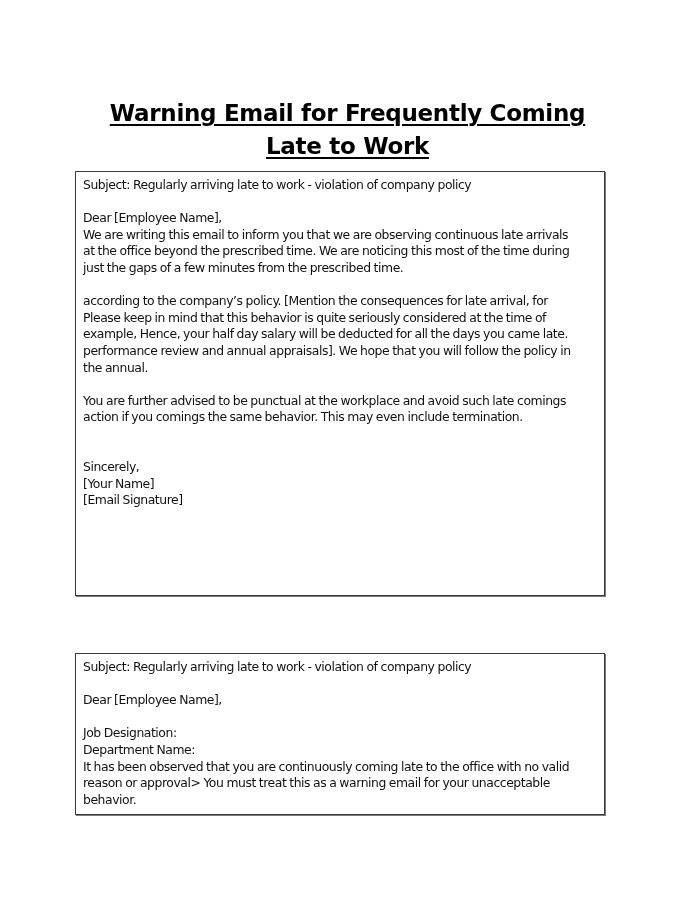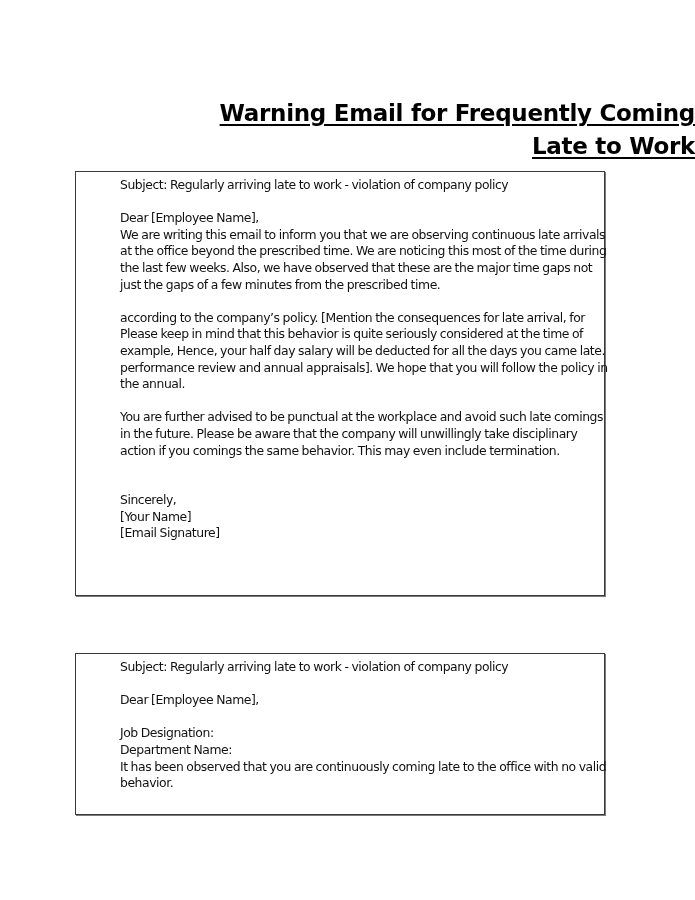--- a/index.html
+++ b/index.html
@@ -13,21 +13,21 @@
       position: relative;
       overflow: hidden;
       font-family: "DejaVu Sans", sans-serif;
       color: #111111;
     }
     .title {
       position: absolute;
       left: 0;
       top: 82px;
       width: 695px;
-      text-align: right;
+      text-align: center;
       font-family: "DejaVu Sans", sans-serif;
       font-weight: bold;
       font-size: 23px;
       line-height: 33px;
       letter-spacing: -0.3px;
       text-decoration: underline;
       text-decoration-thickness: 2px;
       text-underline-offset: 3px;
       color: #000000;
     }
@@ -42,66 +42,65 @@
       padding: 5px 6px 4px 7px;
       font-family: "DejaVu Sans", sans-serif;
       font-size: 12.4px;
       line-height: 16.6px;
       letter-spacing: -0.45px;
       word-spacing: -0.5px;
       color: #111111;
     }
     .box1 { top: 171px; height: 425px; }
     .box2 { top: 653px; height: 162px; }
-    .line { display: block; white-space: nowrap; margin-left: 37px; }
+    .line { display: block; white-space: nowrap; }
     .gap { display: block; height: 16.6px; }
   </style>
 </head>
 <body>
 
 <h1 class="title">
   <span>Warning Email for Frequently Coming</span>
   <span>Late to Work</span>
 </h1>
 
 <div class="box box1">
   <span class="line">Subject: Regularly arriving late to work - violation of company policy</span>
   <span class="gap"></span>
   <span class="line">Dear [Employee Name],</span>
   <div>
     <span class="line">We are writing this email to inform you that we are observing continuous late arrivals</span>
     <span class="line">at the office beyond the prescribed time. We are noticing this most of the time during</span>
-    <span class="line">the last few weeks. Also, we have observed that these are the major time gaps not</span>
     <span class="line">just the gaps of a few minutes from the prescribed time.</span>
   </div>
   <span class="gap"></span>
   <div>
     <span class="line">according to the company’s policy. [Mention the consequences for late arrival, for</span>
     <span class="line">Please keep in mind that this behavior is quite seriously considered at the time of</span>
     <span class="line">example, Hence, your half day salary will be deducted for all the days you came late.</span>
     <span class="line">performance review and annual appraisals]. We hope that you will follow the policy in</span>
     <span class="line">the annual.</span>
   </div>
   <span class="gap"></span>
   <div>
     <span class="line">You are further advised to be punctual at the workplace and avoid such late comings</span>
-    <span class="line">in the future. Please be aware that the company will unwillingly take disciplinary</span>
     <span class="line">action if you comings the same behavior. This may even include termination.</span>
   </div>
   <span class="gap"></span>
   <span class="gap"></span>
   <span class="line">Sincerely,</span>
   <span class="line">[Your Name]</span>
   <span class="line">[Email Signature]</span>
 </div>
 
 <div class="box box2">
   <span class="line">Subject: Regularly arriving late to work - violation of company policy</span>
   <span class="gap"></span>
   <span class="line">Dear [Employee Name],</span>
   <span class="gap"></span>
   <span class="line">Job Designation:</span>
   <span class="line">Department Name:</span>
   <div>
     <span class="line">It has been observed that you are continuously coming late to the office with no valid</span>
+    <span class="line">reason or approval&gt; You must treat this as a warning email for your unacceptable</span>
     <span class="line">behavior.</span>
   </div>
 </div>
 
 </body></html>

